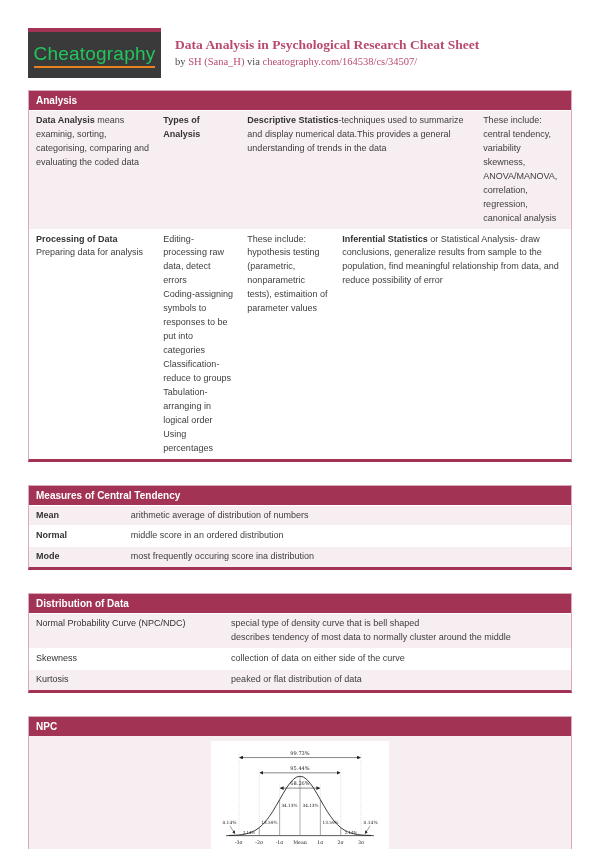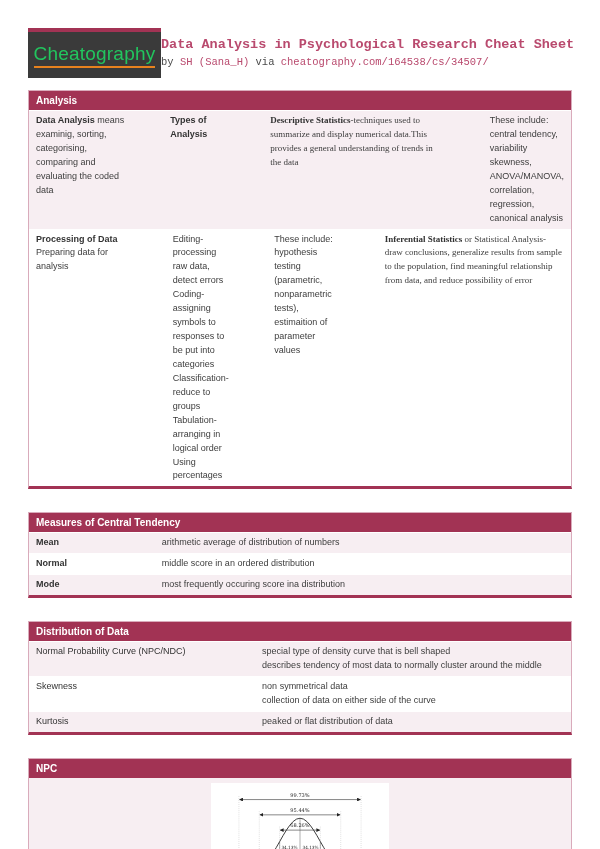--- a/index.html
+++ b/index.html
@@ -15,47 +15,47 @@
   
   .hdr { display: flex; align-items: flex-start; margin: 28px 0 0 28px; }
   .logo { width: 133px; cursor: pointer; }
   .logo-strip { height: 4px; background: #a23354; }
   .logo-box { background: #3a3a3a; height: 46px; display: flex; align-items: center; justify-content: center; }
   .logo-text {
     font-family: Liberation Sans, sans-serif;
     color: #22c55e; font-size: 19px; letter-spacing: 0.2px;
     border-bottom: 2px solid #e8821e; padding-bottom: 1px;
   }
-  .titleblock { padding-top: 9px; font-family: Liberation Mono, monospace; }
+  .titleblock { margin-left: 14px; padding-top: 9px; font-family: Liberation Serif, serif; }
   .title { color: #b94a6e; font-weight: bold; font-size: 13.5px; line-height: 1.2; }
   .byline { font-size: 10.5px; color: #4a4a4a; margin-top: 3px; }
   .byline .lnk { color: #b94a6e; cursor: pointer; }
 
   
   .content { width: 544px; margin: 12px 0 0 28px; }
   .section {
     border: 1px solid #d9abbb;
     border-bottom: 3px solid #a23354;
     margin-bottom: 23px;
     background: #ffffff;
   }
   .sec-header {
     background: #a23354; color: #ffffff;
     font-size: 10px; font-weight: bold;
     padding: 3px 7px; line-height: 1.3;
   }
-  .row { display: flex; font-size: 9px; line-height: 1.55; border-top: 1px solid #ffffff; gap: 31px; }
+  .row { display: flex; font-size: 9px; line-height: 1.55; border-top: 1px solid #ffffff; }
   .row.alt { background: #f7eef2; }
   .cell { padding: 3px 7px; }
   b, .b { font-weight: bold; color: #333; }
 
   
   .c1 { width: 23.5%; }
   .c2 { width: 15.5%; }
-  .c3 { width: 43.5%; font-family: Liberation Serif, serif; }
+  .c3 { width: 43.5%; }
   .c4 { width: 17.5%; }
 
   
   .term  { width: 17.5%; font-weight: bold; color: #333; }
   .term2 { width: 36%;  font-weight: normal; color: #333; }
   .def { flex: 1; }
 
   
   .npc-body { background: #f7eef2; padding: 5px 0 6px 0; display: flex; justify-content: center; }
   .npc-img { background: #ffffff; padding: 3px 5px; }
@@ -145,21 +145,20 @@
       <div class="row alt">
         <div class="cell term2">Normal Probability Curve (NPC/NDC)</div>
         <div class="cell def">
           <div>special type of density curve that is bell shaped</div>
           <div>describes tendency of most data to normally cluster around the middle</div>
         </div>
       </div>
       <div class="row">
         <div class="cell term2">Skewness</div>
         <div class="cell def">
-          <div>non symmetrical data</div>
           <div>collection of data on either side of the curve</div>
         </div>
       </div>
       <div class="row alt">
         <div class="cell term2">Kurtosis</div>
         <div class="cell def">
           <div>peaked or flat distribution of data</div>
         </div>
       </div>
     </div>

